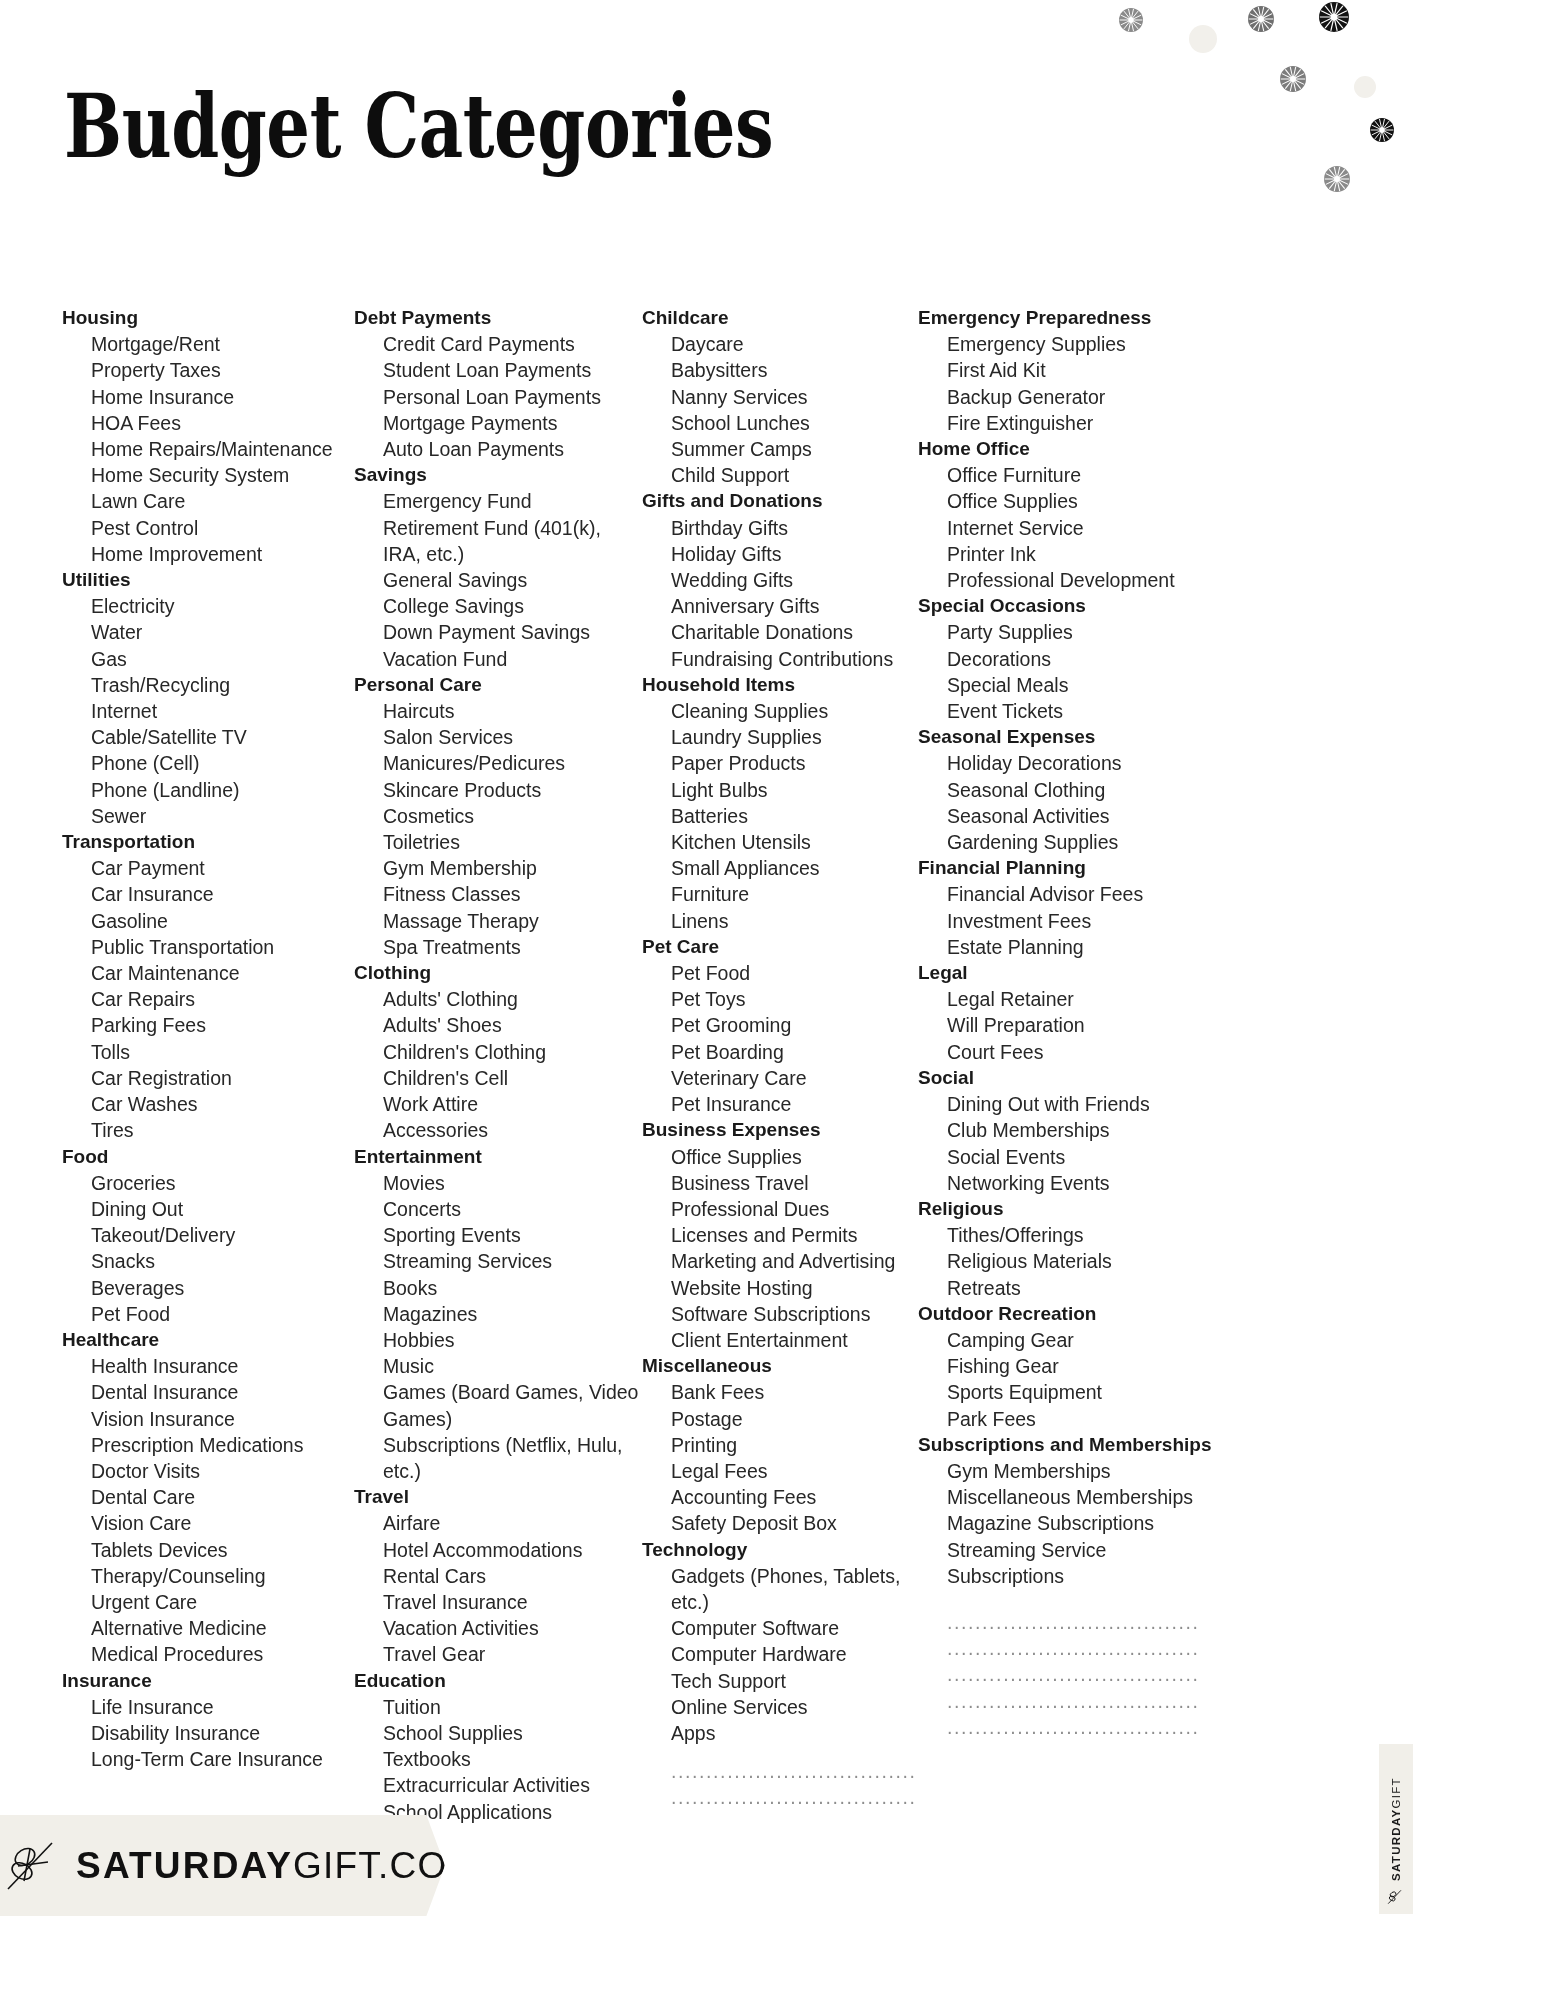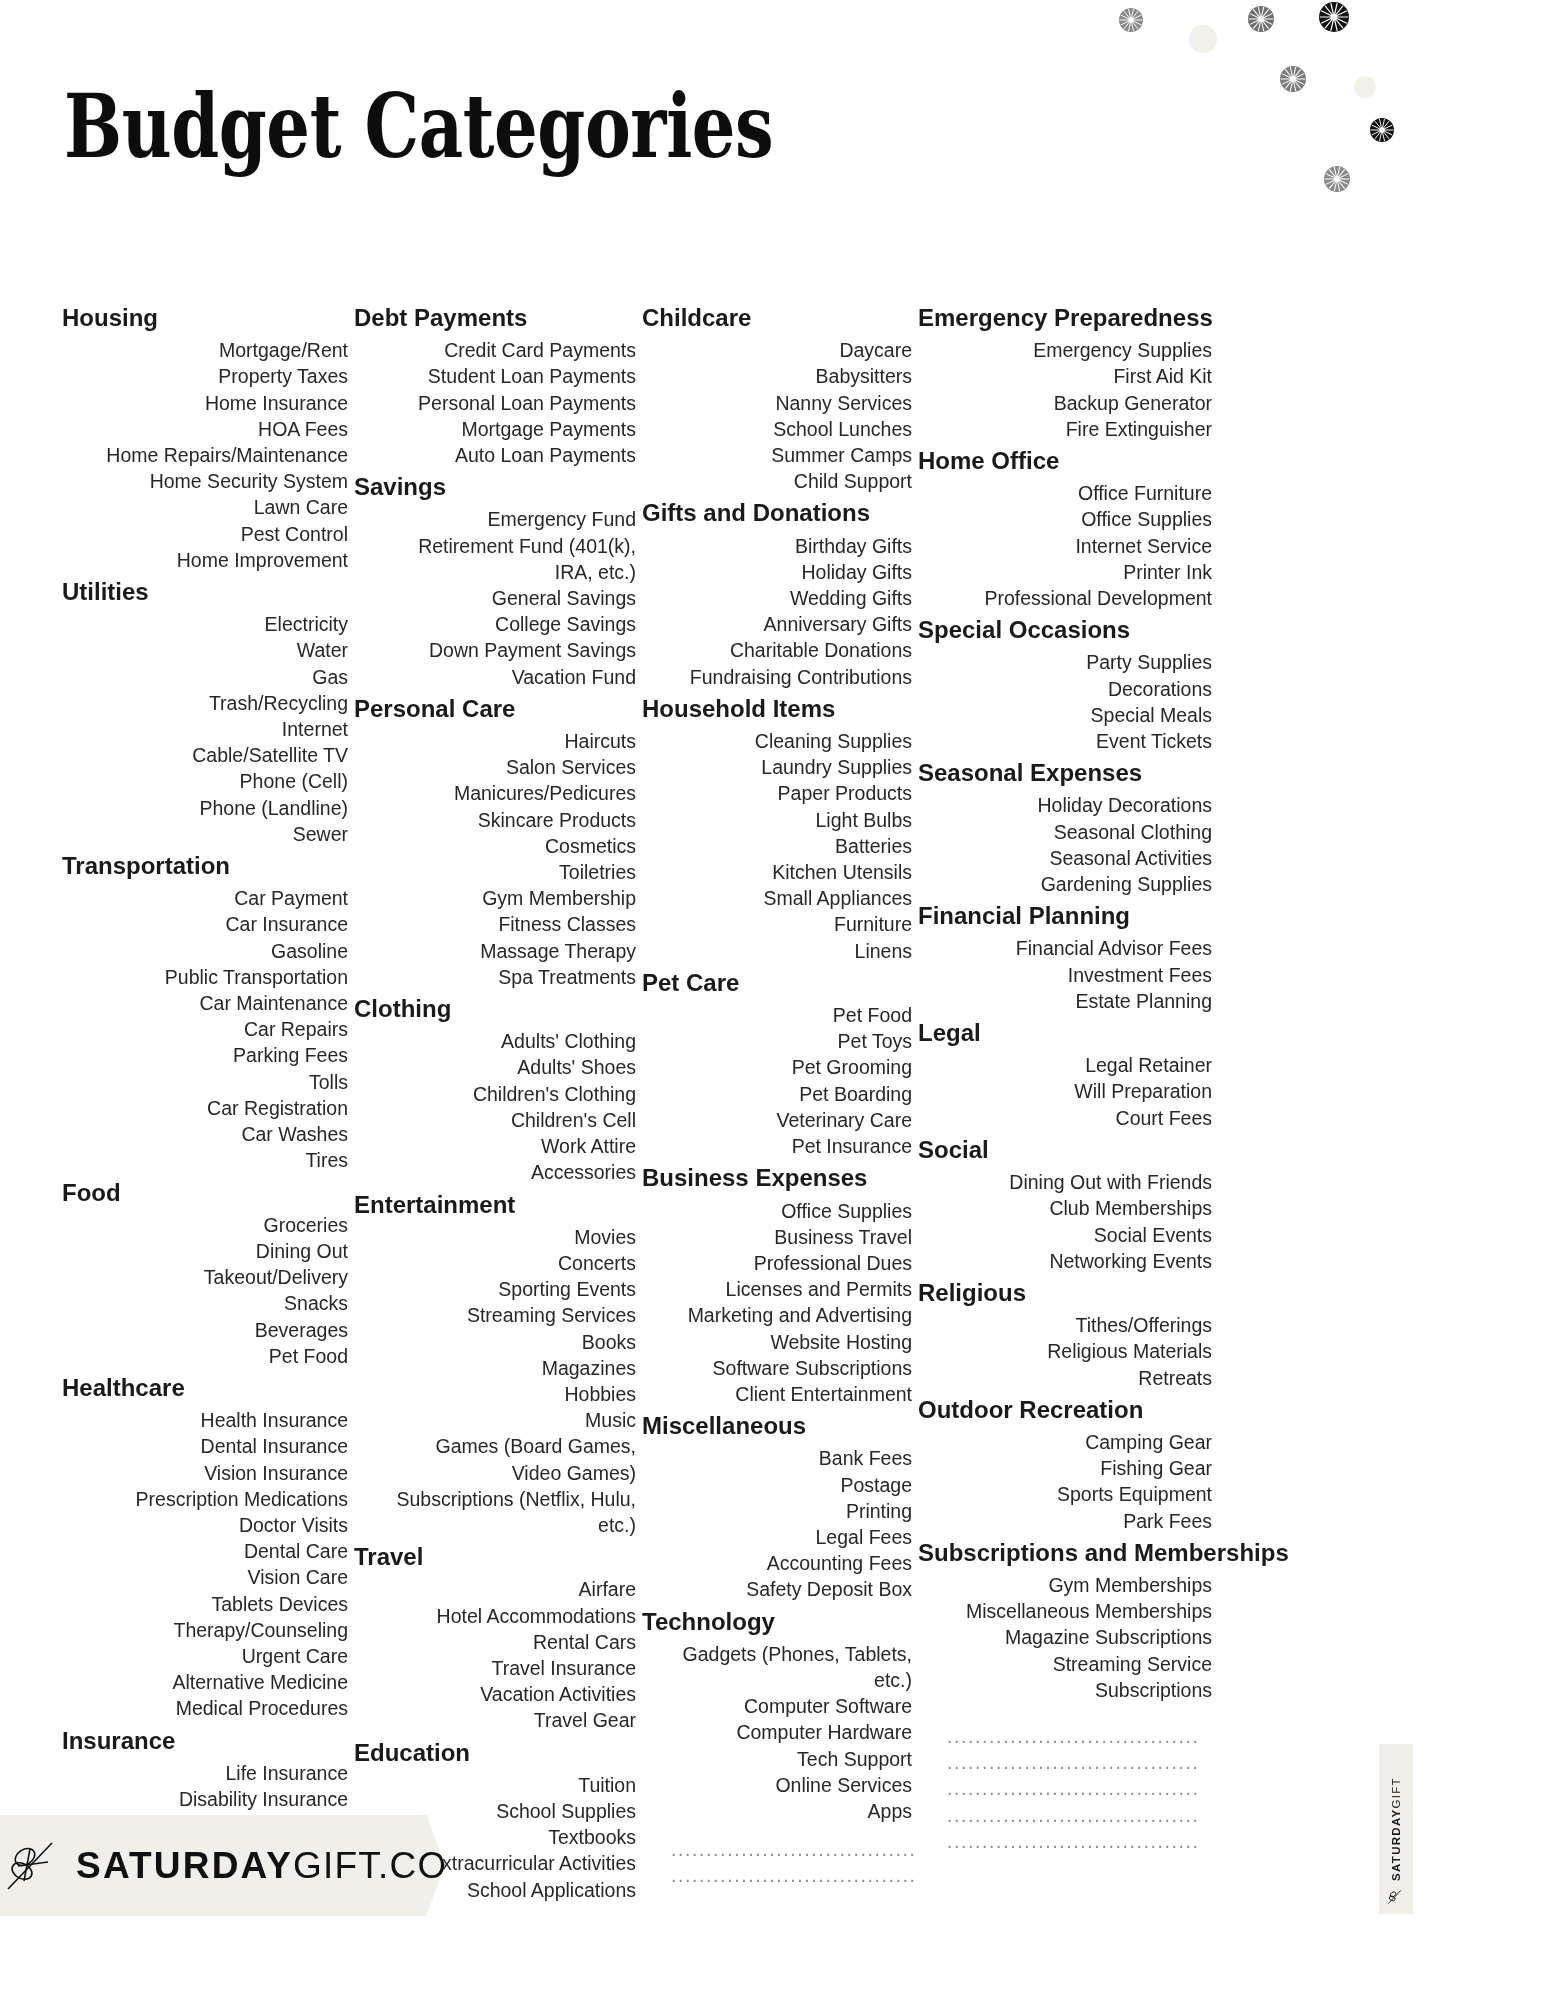--- a/index.html
+++ b/index.html
@@ -41,27 +41,27 @@
     align-items:flex-start;
   }
   .column{width:288px;margin-right:0;}
   .col-1{width:292px;}
   .col-2{width:288px;margin-left:0;}
   .col-3{width:276px;}
   .col-4{width:300px;}
 
   .cat{margin:0;}
   .cat-head{
-    font-size:24px;
+    font-size:19px;
     font-weight:700;
     line-height:26.2px;
     color:#1a1a1a;
     white-space:nowrap;
   }
-  .cat-items{list-style:none;margin:6px;padding:0;text-align:right;}
+  .cat-items{list-style:none;margin:0;padding:0;}
   .cat-items li{
     font-size:19.5px;
     font-weight:400;
     line-height:26.2px;
     color:#272727;
     padding-left:29px;
   }
 
   
   .blanks{margin-top:8px;padding-left:29px;}

